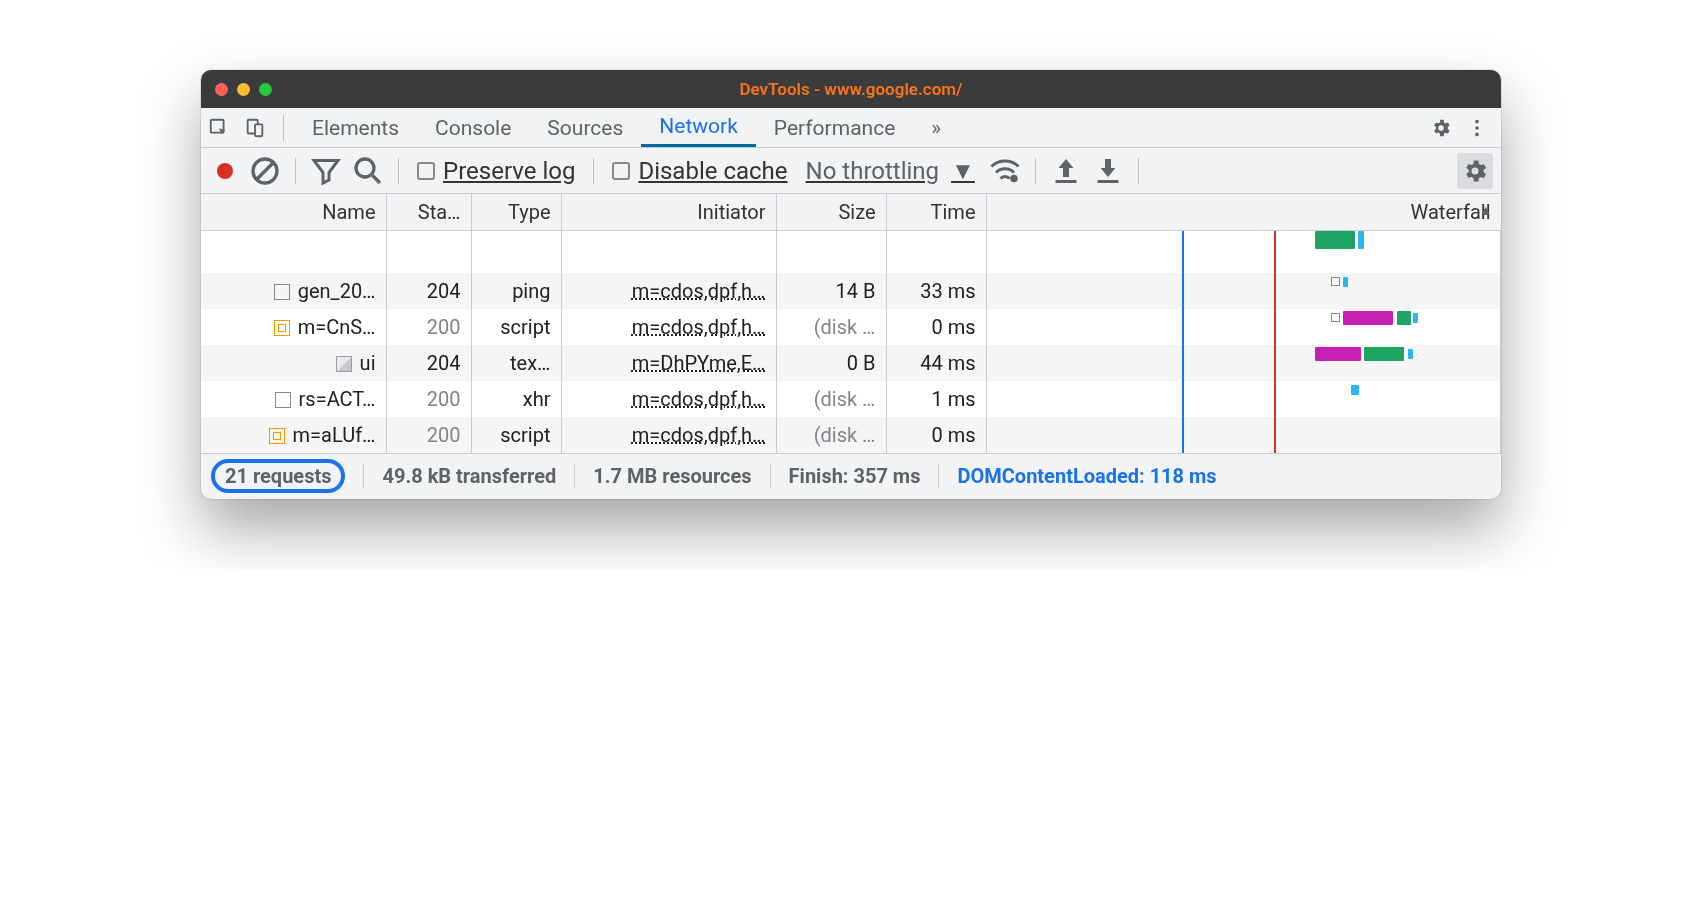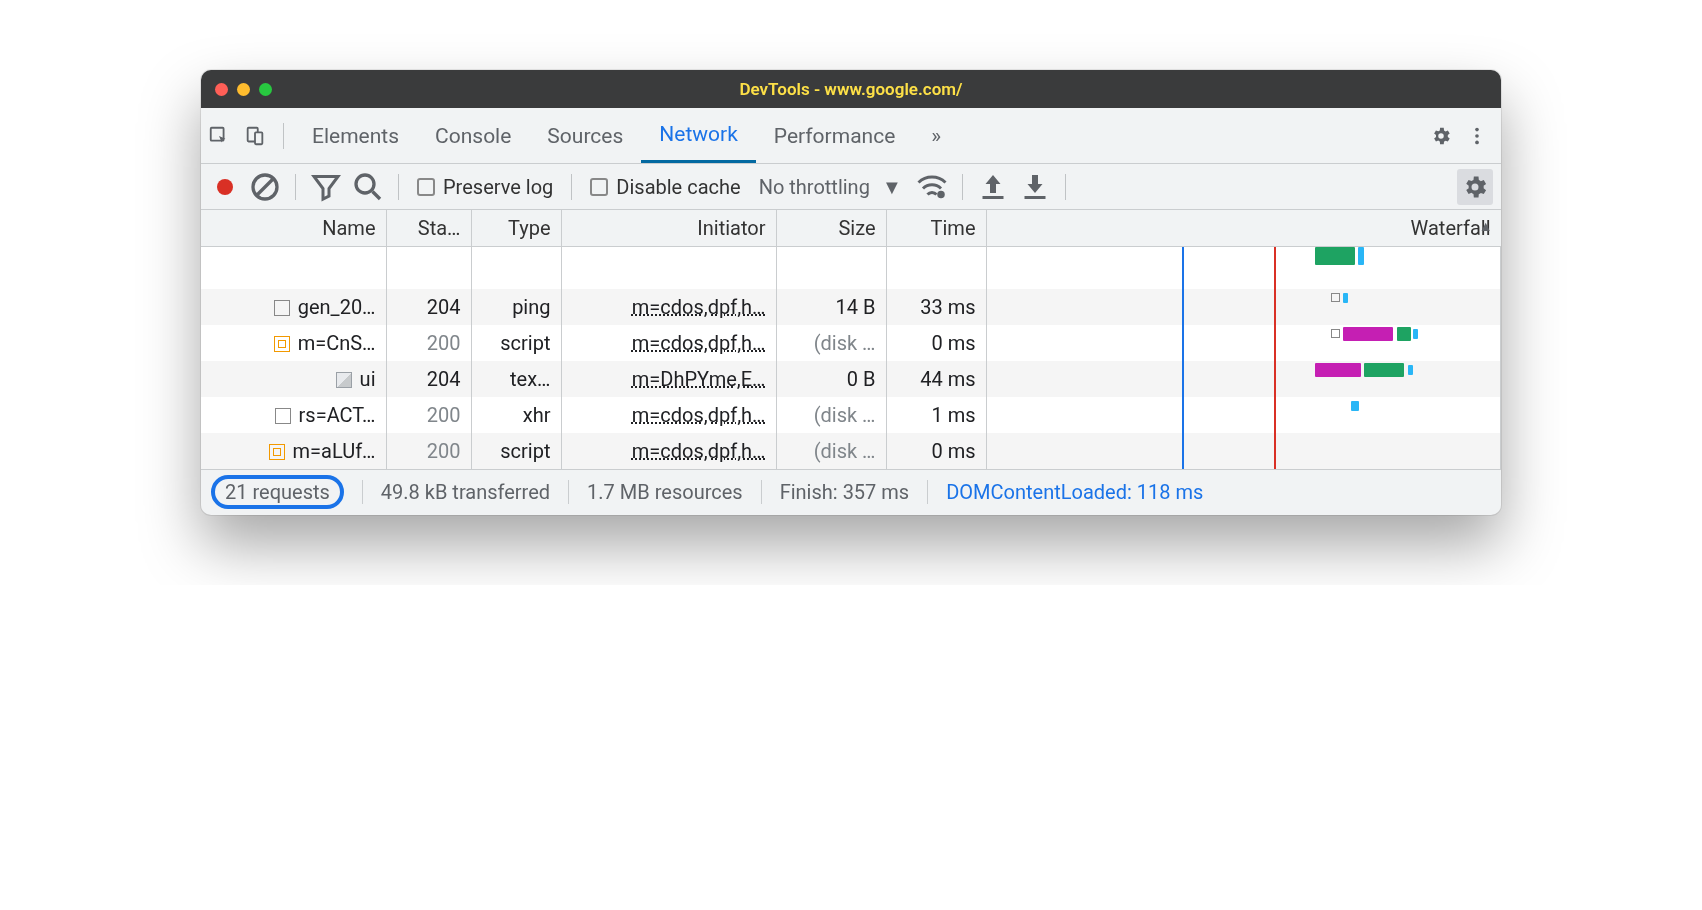--- a/index.html
+++ b/index.html
@@ -32,30 +32,30 @@
     padding-left: 14px;
   }
   .tl { width: 13px; height: 13px; border-radius: 50%; }
   .tl.red { background: #ff5f57; }
   .tl.yellow { background: #febc2e; }
   .tl.green { background: #28c840; }
   .title {
     position: absolute;
     left: 0; right: 0;
     text-align: center;
-    color: #fde047;
+    color: #f97316;
     font-size: 17px;
     font-weight: 600;
     pointer-events: none;
   }
   
   .tabstrip {
     display: flex;
     align-items: center;
-    height: 56px;
+    height: 40px;
     border-bottom: 1px solid #cacdcf;
     background: #f1f3f4;
     font-size: 21px;
     color: #5f6368;
   }
   .tabstrip .divider { width:1px; height: 26px; background:#c0c3c5; margin: 0 10px;}
   .tab {
     padding: 0 18px;
     height: 100%;
     display: flex;
@@ -76,24 +76,25 @@
     color:#5f6368;
   }
   .tabstrip svg { width:22px; height:22px; }
   .tabstrip .right { margin-left:auto; display:flex; align-items:center; padding-right:6px;}
   
   .toolbar {
     display:flex;
     align-items:center;
     height:46px;
     border-bottom:1px solid #cacdcf;
-    font-size:20px;
+    font-size:24px;
     color:#333;
     padding:0 8px;
     gap:6px;
+    text-decoration:underline;
   }
   .toolbar .divider { width:1px; height:26px; background:#c0c3c5; margin:0 6px;}
   .rec { width:16px; height:16px; border-radius:50%; background:#d93025; margin:0 8px; cursor:pointer;}
   .checkbox-label { display:flex; align-items:center; gap:8px; cursor:pointer; padding:0 6px;}
   .fake-cb { width:18px; height:18px; border:2px solid #888; border-radius:3px;}
   .select { display:flex; align-items:center; gap:12px; cursor:pointer; color:#5f6368; padding:0 6px;}
   .highlight { background:#dadce0; border-radius:3px; padding:4px;}
   
   .table { width:100%; border-collapse:collapse; font-size:20px; color:#202124;}
   .table th, .table td {
@@ -127,20 +128,21 @@
   .tiny-box{position:absolute;width:9px;height:9px;border:1px solid #888;top:4px;}
   
   .statusbar {
     display:flex;
     align-items:center;
     height:46px;
     border-top:1px solid #cacdcf;
     font-size:20px;
     color:#5f6368;
     padding:0 10px;
+    font-weight:bold;
   }
   .statusbar .divider{width:1px;height:24px;background:#cacdcf;margin:0 18px;}
   .req-highlight{
     border:4px solid #1a73e8;
     border-radius:18px;
     padding:1px 10px;
     color:#5f6368;
   }
   .dcl { color:#1a73e8; }
   .sort-arrow{position:absolute; right:8px; top:8px; font-size:14px; color:#5f6368;}

